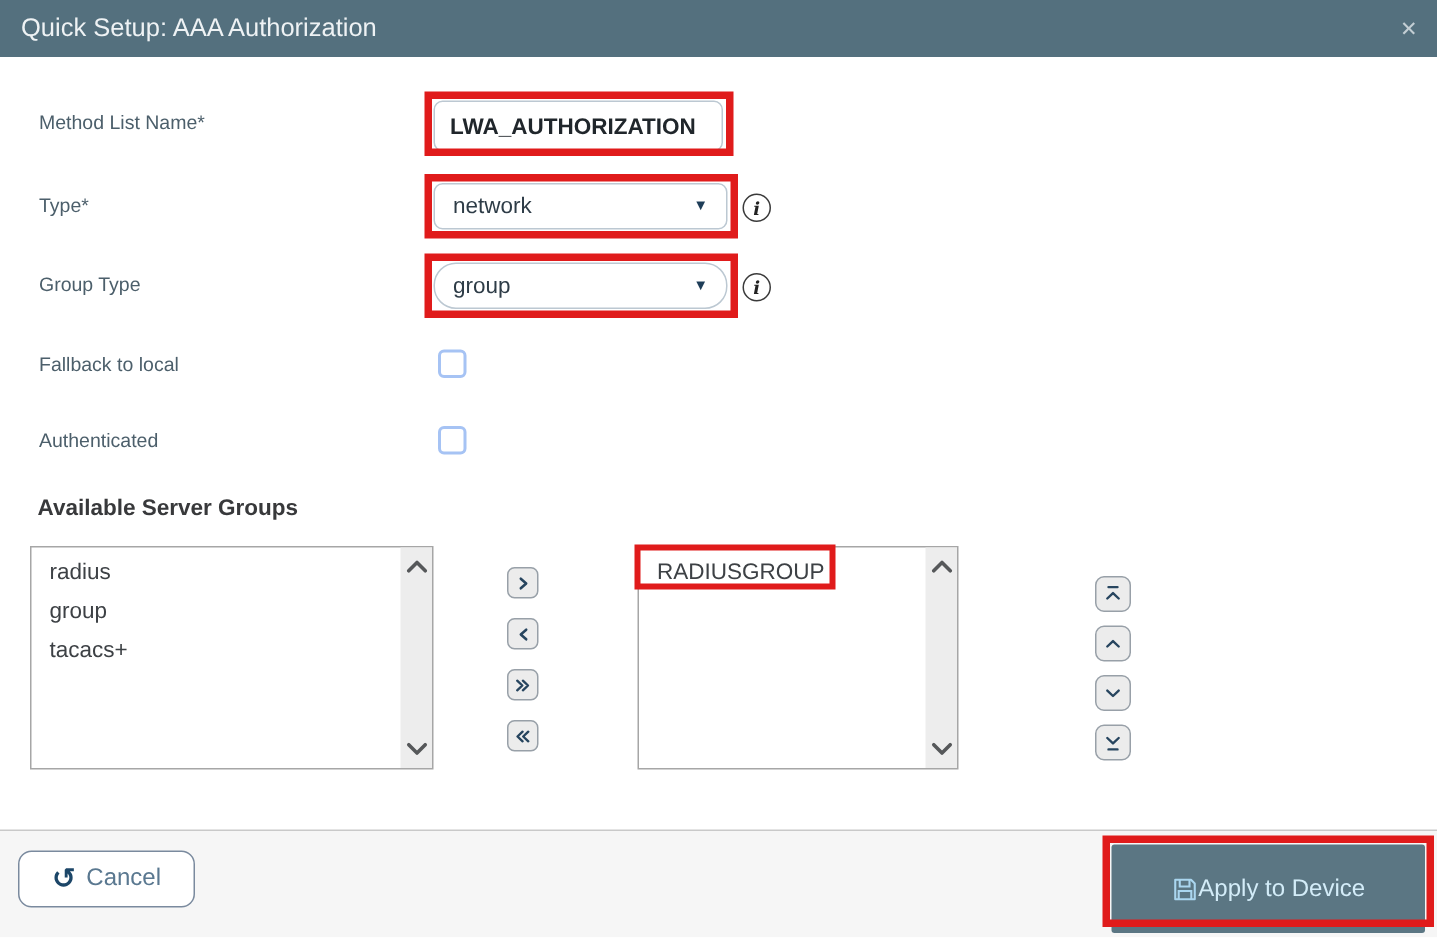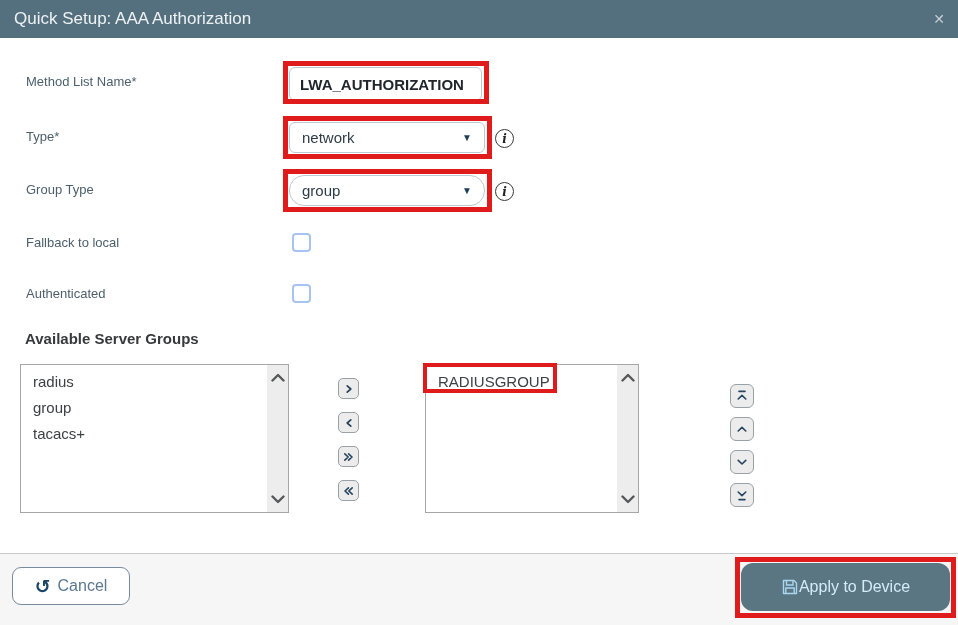--- a/index.html
+++ b/index.html
@@ -67,22 +67,22 @@
   .sq.o{left:730px;width:24px;height:24px;border-radius:6px;}
   .sq svg{display:block;}
 
   
   .fdiv{position:absolute;left:0;top:553px;width:958px;height:1px;background:#c9c9c9;}
   .footer{position:absolute;left:0;top:554px;width:958px;height:71px;background:#f6f6f6;}
   .btn-cancel{position:absolute;left:12px;top:567px;width:118px;height:38px;background:#fff;border:1.5px solid #7a8a9e;
     border-radius:9px;display:flex;align-items:center;justify-content:center;gap:7px;cursor:pointer;}
   .btn-cancel .undo{font-size:19px;font-weight:bold;color:#1c4668;line-height:1;}
   .btn-cancel .lbl{font-size:16px;color:#5a7890;}
-  .btn-apply{position:absolute;left:741px;top:563px;width:209px;height:48px;background:var(--apply-bg);border:none;
-    border-radius:12px;display:flex;align-items:center;justify-content:center;cursor:pointer;}
+  .btn-apply{position:absolute;left:741px;top:563px;width:209px;height:59px;background:var(--apply-bg);border:none;
+    border-radius:2px;display:flex;align-items:center;justify-content:center;cursor:pointer;}
   .btn-apply .lbl{font-size:16px;color:#d3ecf8;}
 </style>
 </head>
 <body>
 
 <div class="stage">
 
   <div class="hdr">
     <div class="hdr-title">Quick Setup: AAA Authorization</div>
     <div class="hdr-close">✕</div>

